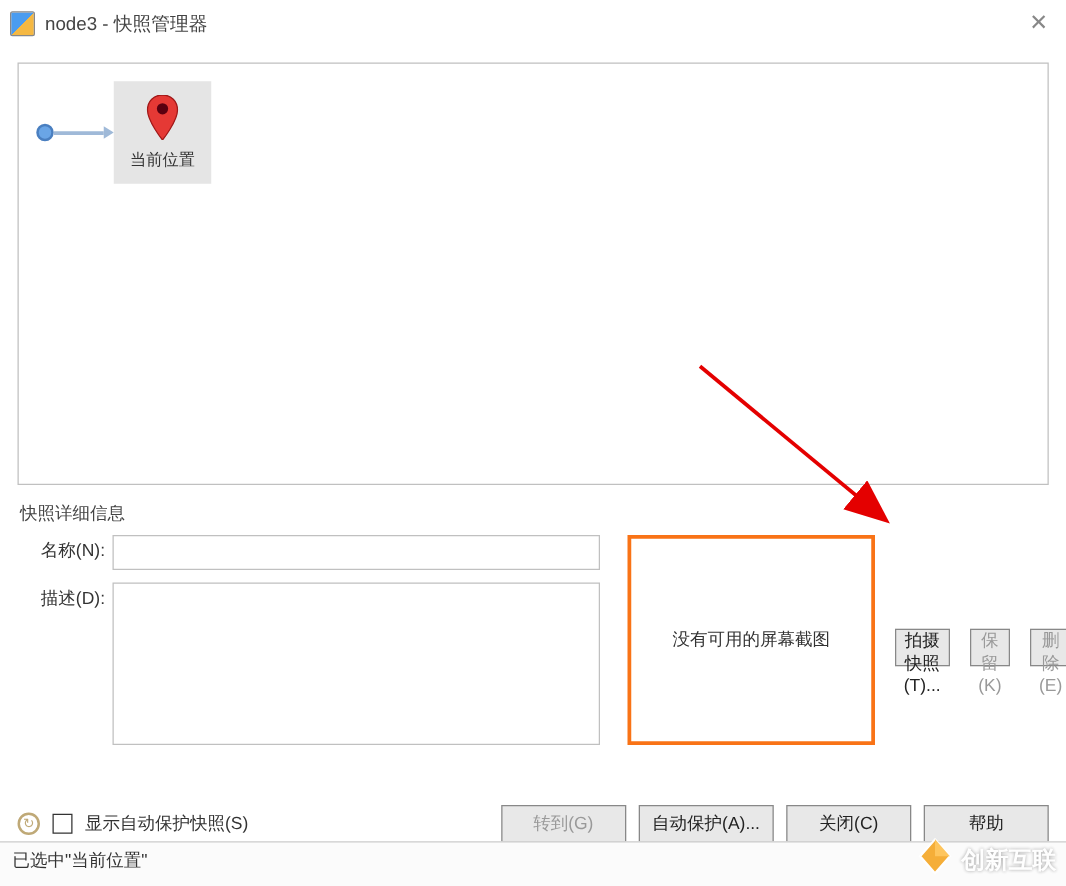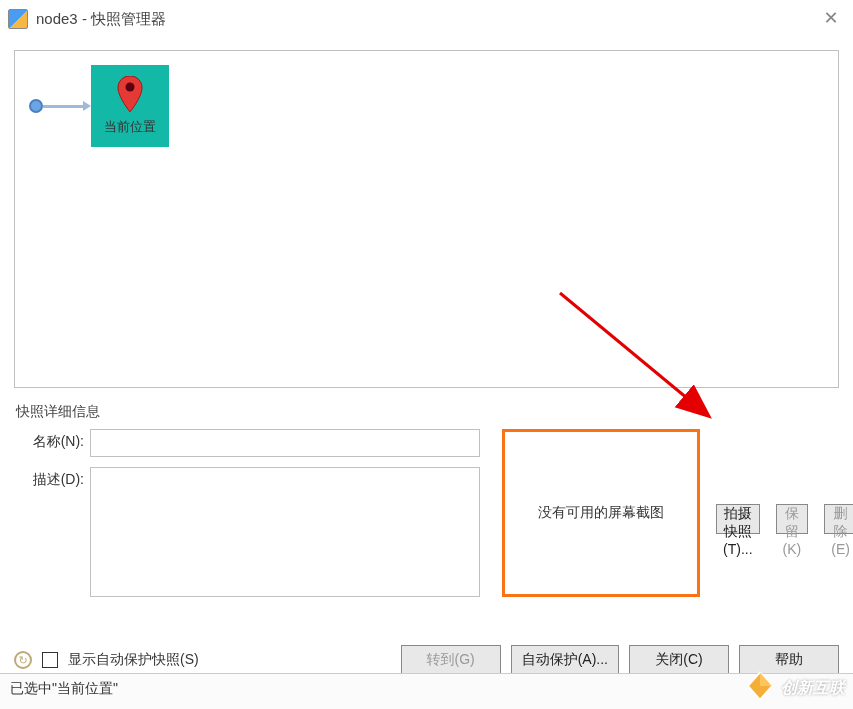--- a/index.html
+++ b/index.html
@@ -73,21 +73,21 @@
       border-top: 3px solid #9fb9d8;
     }
     .track-arrow {
       width: 0;
       height: 0;
       border-top: 5px solid transparent;
       border-bottom: 5px solid transparent;
       border-left: 8px solid #9fb9d8;
     }
     .current-tile {
-      background: #14b8a6;
+      background: #e5e5e5;
       width: 78px;
       height: 82px;
       display: flex;
       flex-direction: column;
       align-items: center;
       justify-content: center;
       gap: 2px;
       cursor: pointer;
     }
     .pin-icon svg {
@@ -258,24 +258,23 @@
       position: absolute;
       right: 8px;
       bottom: 2px;
       display: flex;
       align-items: center;
       gap: 4px;
       opacity: 0.9;
     }
     .watermark-text {
       color: #fff;
-      font-size: 16px;
+      font-size: 19px;
       font-weight: bold;
       text-shadow: 0 0 3px rgba(0,0,0,0.4);
-      font-style: italic;
     }
     .watermark-icon svg {
       width: 34px;
       height: 34px;
     }
   </style>
 </head>
 <body>
 
 <div class="title-bar">

